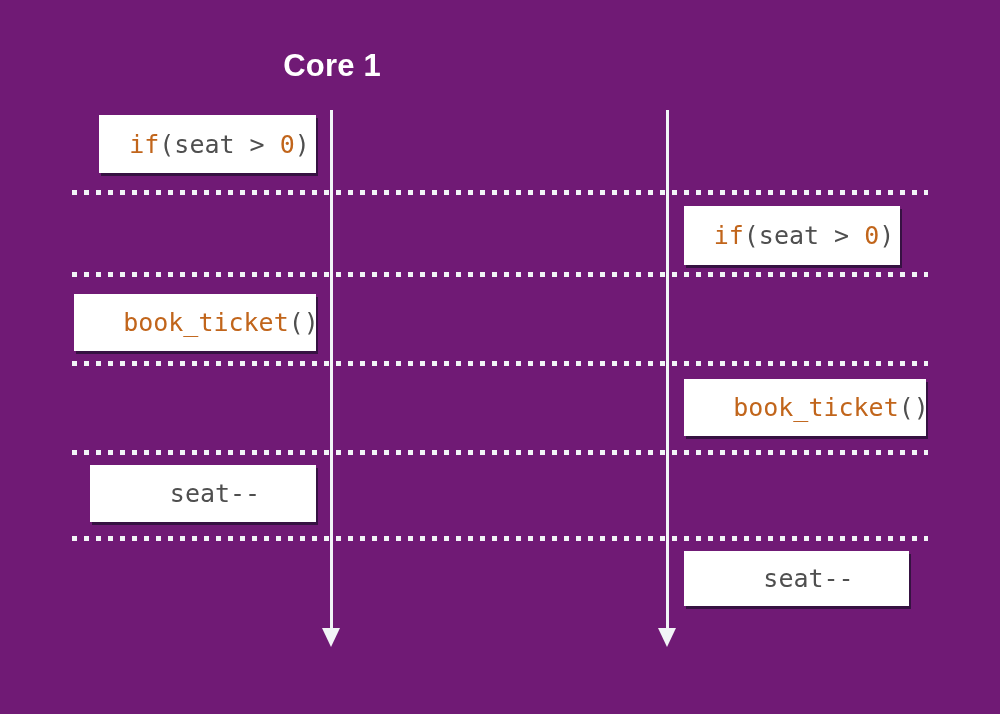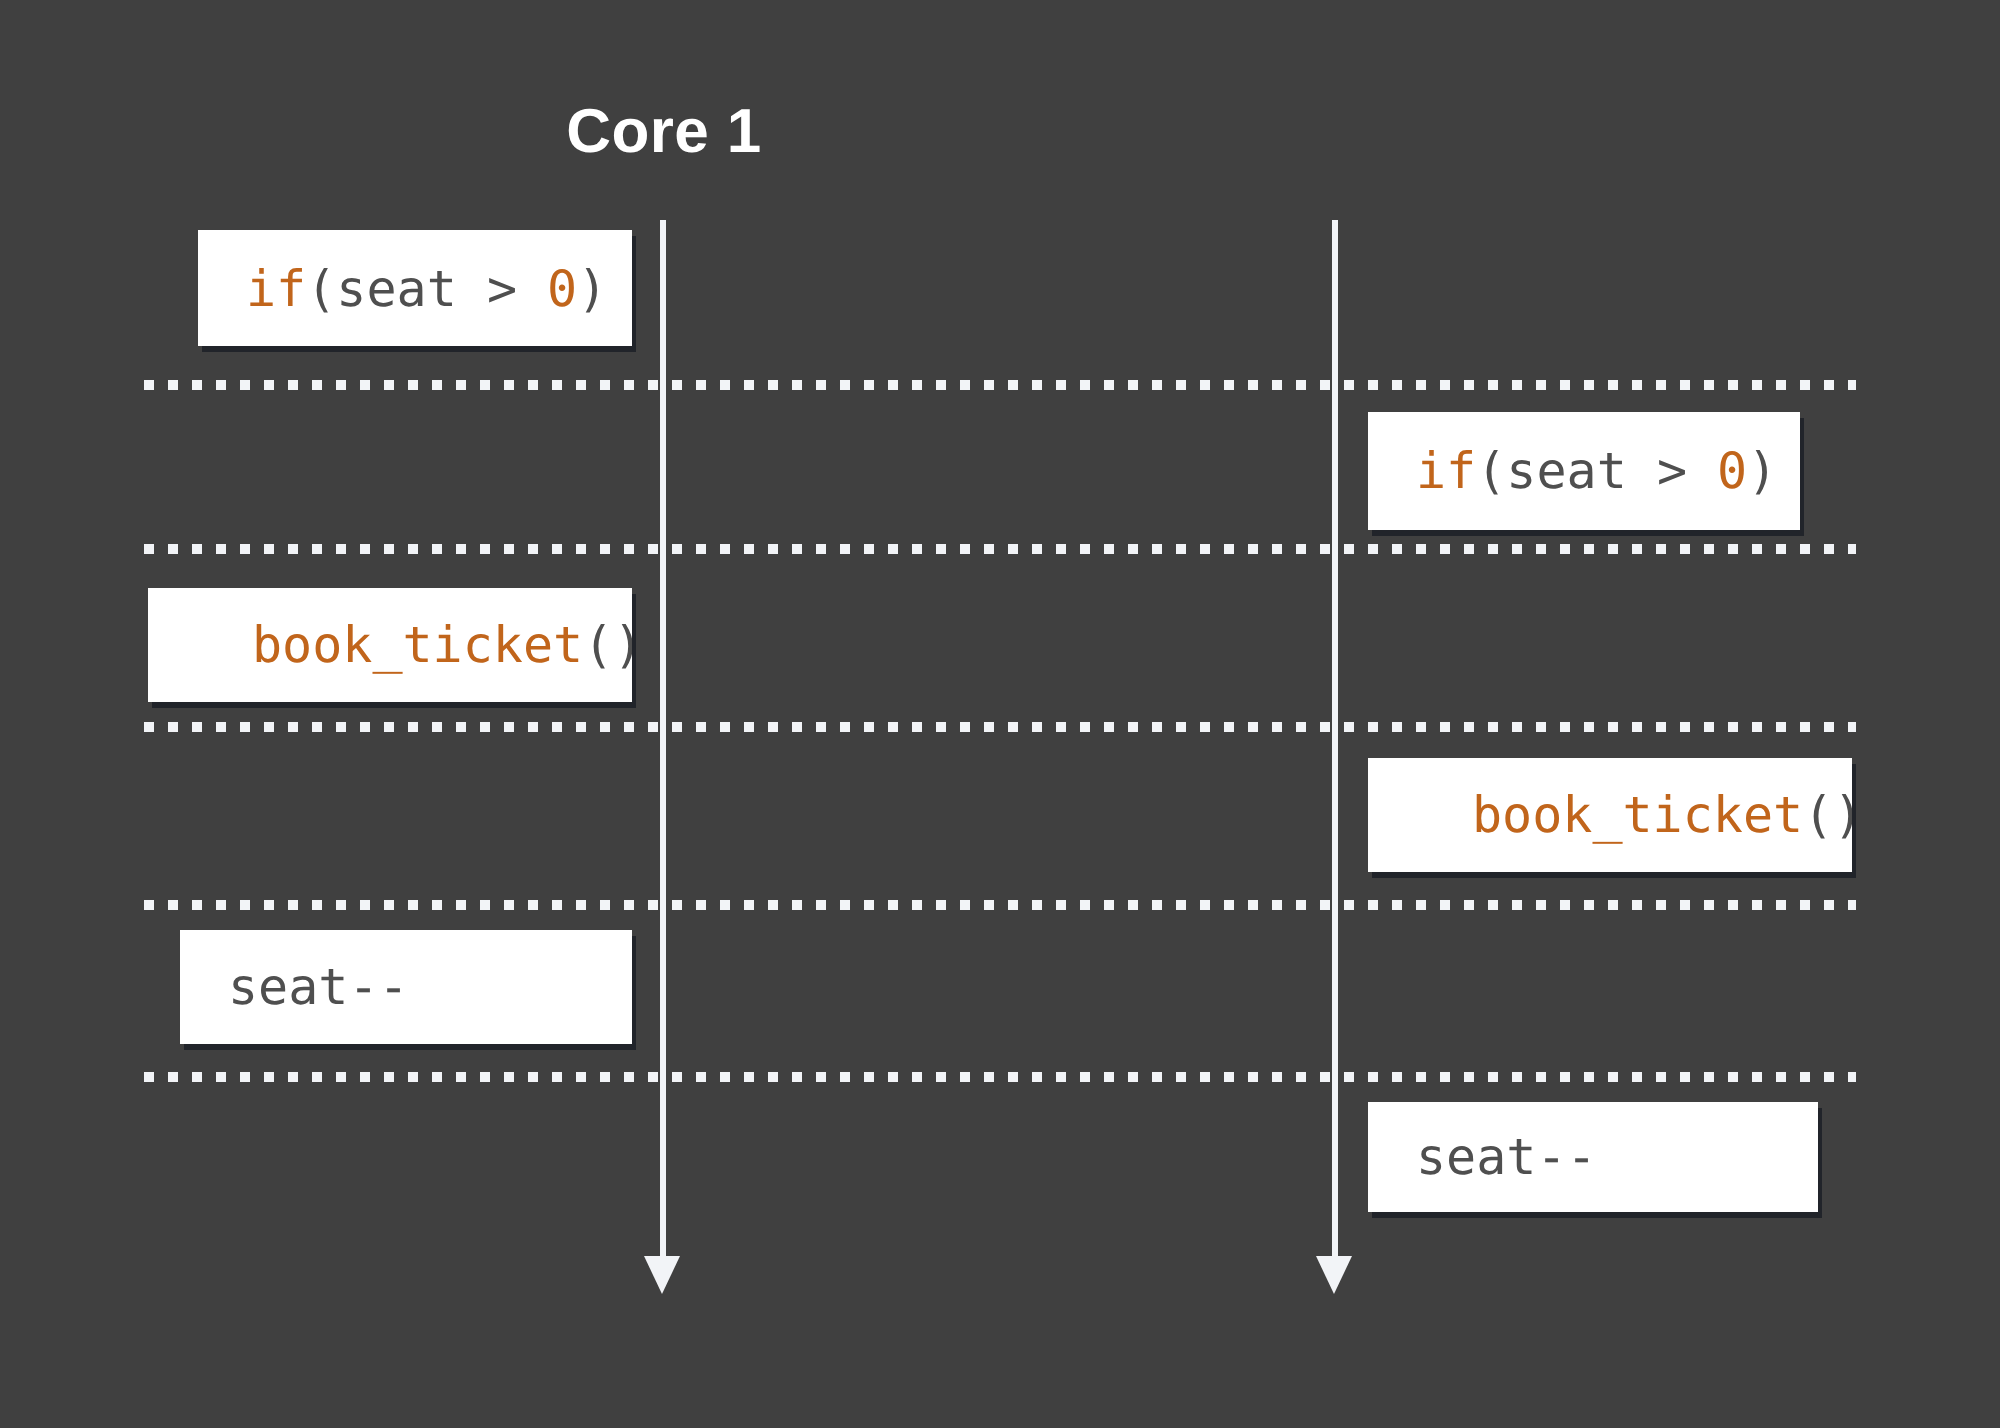--- a/index.html
+++ b/index.html
@@ -10,21 +10,21 @@
     width: 1000px;
     height: 714px;
     background: #111a2e;
     font-family: "Liberation Sans", sans-serif;
     overflow: hidden;
   }
   #canvas {
     position: relative;
     width: 1000px;
     height: 714px;
-    background: #404040;
+    background: #701a75;
   }
 
   
   .col-title {
     position: absolute;
     font-family: "Liberation Sans", sans-serif;
     font-weight: bold;
     font-size: 31px;
     color: #ffffff;
     letter-spacing: 0.2px;
@@ -73,20 +73,21 @@
     box-sizing: border-box;
     display: flex;
     align-items: center;
     box-shadow: 2px 3px 0 rgba(8, 13, 24, 0.55);
     font-family: "DejaVu Sans Mono", "Liberation Mono", monospace;
     font-size: 25px;
     line-height: 1;
     white-space: pre;
     padding-left: 24px;
     overflow: hidden;
+    justify-content: center;
   }
   .tok-kw  { color: #c1651b; }
   .tok-fn  { color: #c1651b; margin-left: 28px; }
   .tok-num { color: #c1651b; }
   .tok-pun { color: #4f4f4f; }
   .tok-var { color: #4f4f4f; }
   .tok-plain { color: #4f4f4f; }
 
   
   #footer-watermark {

